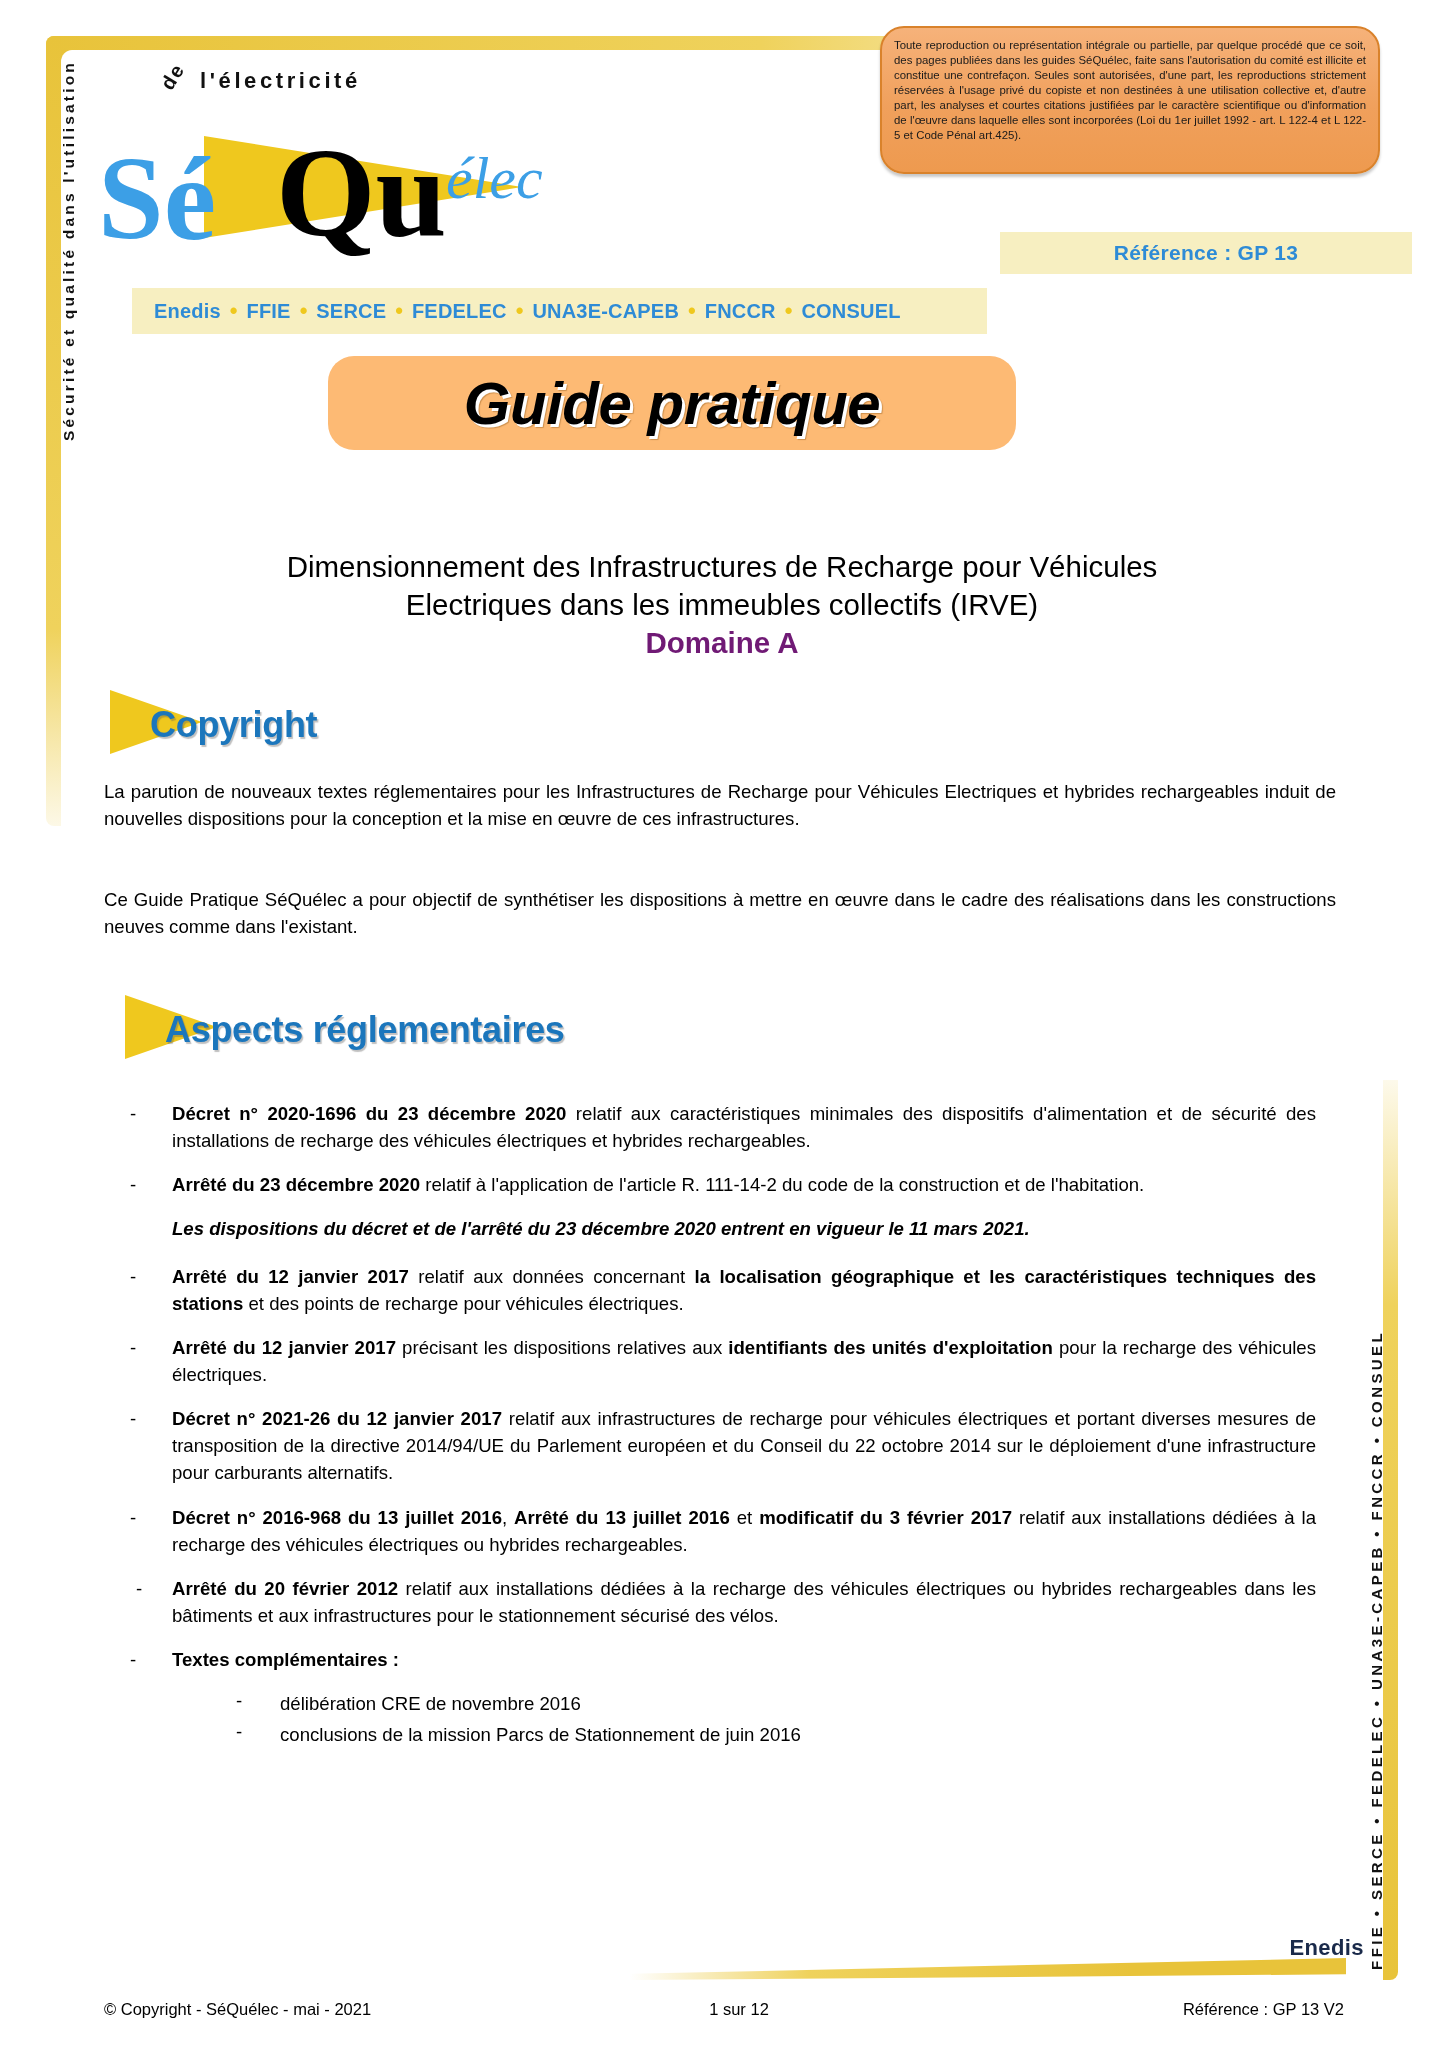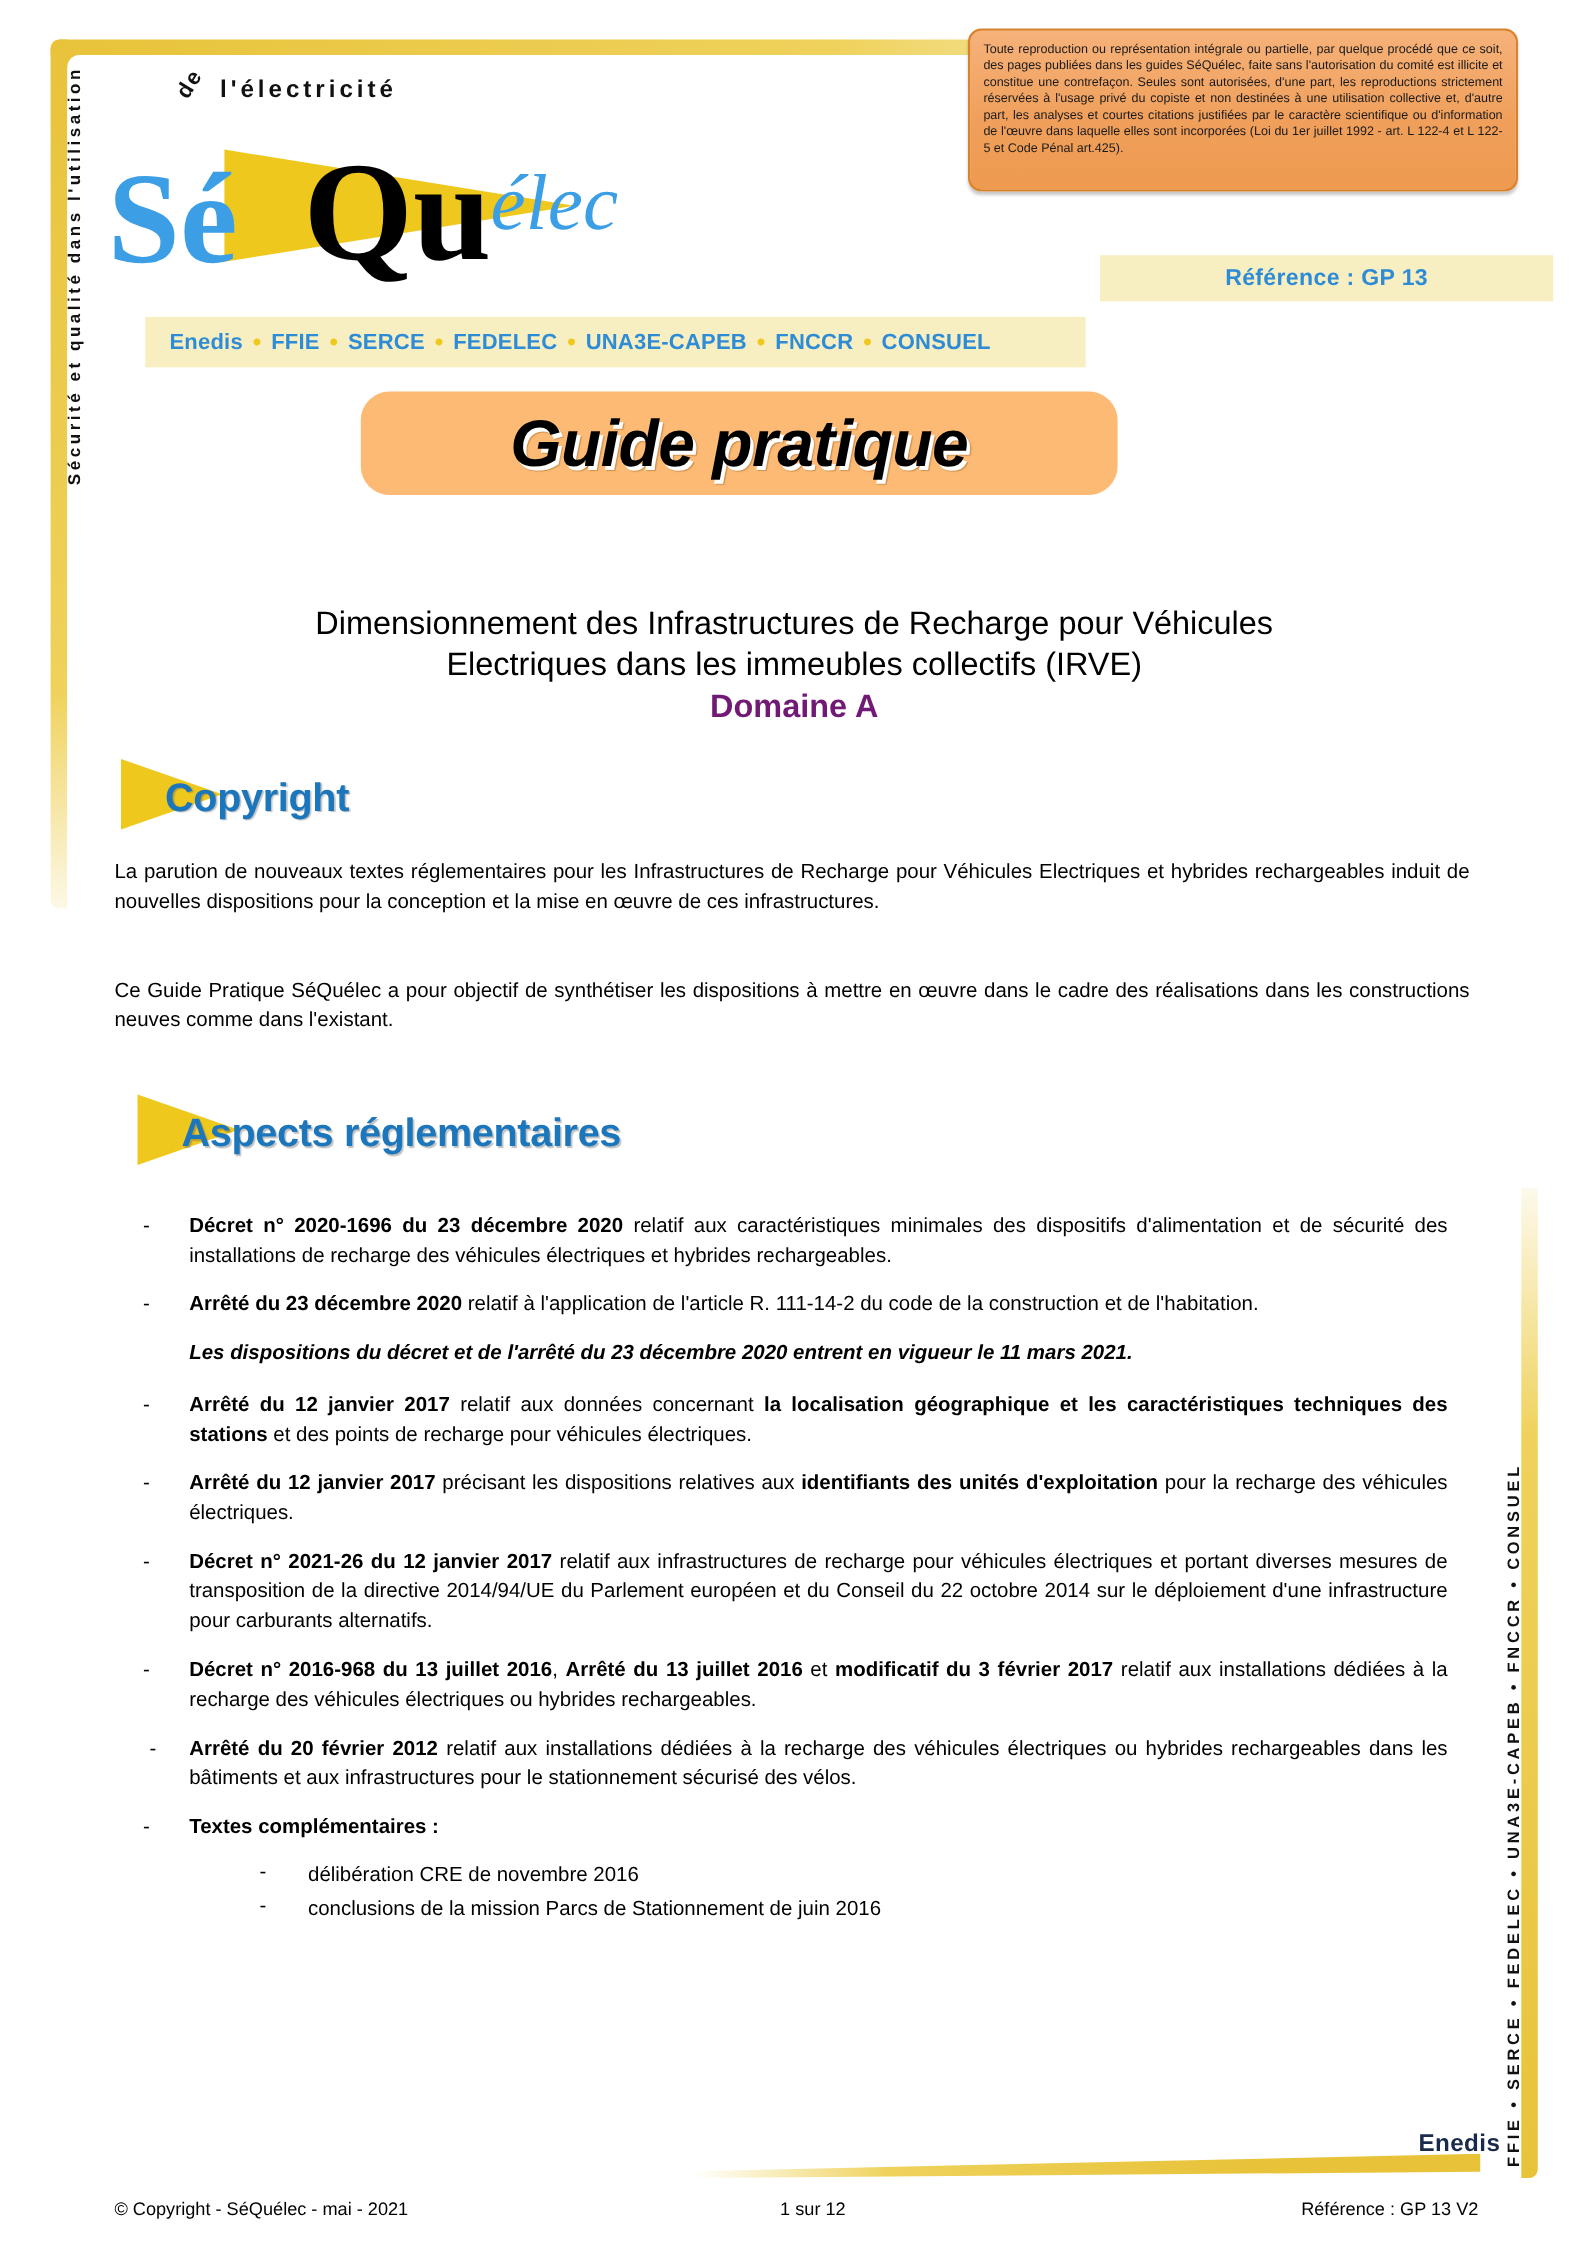--- a/index.html
+++ b/index.html
@@ -95,29 +95,29 @@
     color: #3C9FE6; font-family: "Liberation Serif", serif;
     line-height: 1;
   }
   .logo-qu {
     position: absolute; left: 198px; top: 84px;
     font-size: 128px; font-weight: bold; color: #000;
     font-family: "Liberation Serif", serif; line-height: 1;
   }
   .logo-elec {
     position: absolute; left: 368px; top: 104px;
-    font-size: 72px; font-style: italic; color: #3C9FE6;
+    font-size: 60px; font-style: italic; color: #3C9FE6;
     font-family: "Liberation Serif", serif; line-height: 1;
   }
 
   
   .copybox {
     position: absolute; left: 880px; top: 26px;
     width: 500px; height: 148px;
-    border: 2px solid #D9822B; border-radius: 12px;
+    border: 2px solid #D9822B; border-radius: 24px;
     background: linear-gradient(to bottom, #F6B27A 0%, #F0A05C 55%, #EE9A4F 100%);
     padding: 10px 12px 8px 12px;
     box-shadow: 0 3px 3px rgba(0,0,0,0.22);
   }
   .copybox p {
     font-size: 11.4px; line-height: 1.32; color: #1a1a1a;
     text-align: justify; font-family: "Liberation Sans", sans-serif;
   }
 
   

